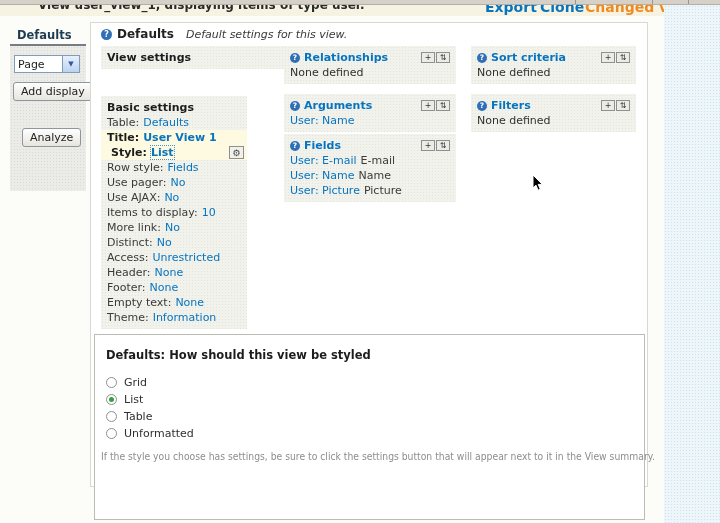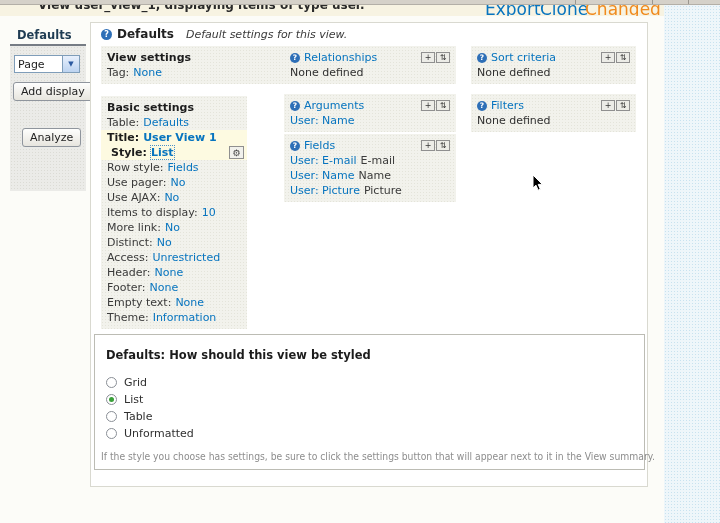--- a/index.html
+++ b/index.html
@@ -6,21 +6,21 @@
   .screen{position:relative;width:720px;height:523px;background:#fcfcf8;overflow:hidden;
           font-family:"DejaVu Sans",sans-serif;font-size:11px;color:#303030;}
 
   
   .chrome{position:absolute;left:0;top:0;width:720px;height:4px;background:#d5d1c9;border-bottom:1px solid #b3afa7;}
   .chrome .tick{position:absolute;top:0;width:1px;height:4px;background:#9a968e;}
 
   
   .band{position:absolute;left:0;top:5px;width:720px;height:11px;background:#f7f3e2;overflow:hidden;}
   .vtitle{position:absolute;left:38px;top:-7px;font-size:12px;font-weight:bold;color:#2a2a2a;white-space:nowrap;}
-  .toplink{position:absolute;top:-6px;font-size:17px;font-weight:normal;color:#0774bf;white-space:nowrap;cursor:pointer;}
+  .toplink{position:absolute;top:-6px;font-size:14px;font-weight:bold;color:#0774bf;white-space:nowrap;cursor:pointer;}
   .toplink.orange{color:#f08a1d;}
 
   
   .bluepanel{position:absolute;left:664px;top:5px;width:56px;height:518px;background:#eef6fa;
              background-image:radial-gradient(#c8e2ef 1px,transparent 1px);background-size:3px 3px;}
 
   
   .sidebar{position:absolute;left:10px;top:28px;width:76px;}
   .tab{height:14px;padding-left:7px;font-size:11.5px;font-weight:bold;color:#1f3c53;cursor:pointer;}
   .tabline{height:2px;background:#767c84;margin-top:2px;}
@@ -45,21 +45,21 @@
       text-align:center;line-height:11px;flex:none;cursor:pointer;}
   .head .t{margin-left:5px;font-size:12px;font-weight:bold;color:#222;}
   .head .d{margin-left:12px;font-style:italic;color:#3a3a3a;}
 
   
   .box{position:absolute;background:#f2f2ec;background-image:radial-gradient(#e4e4da 1px,transparent 1px);
        background-size:3px 3px;padding:4px 6px;line-height:15px;box-sizing:border-box;}
   .bh{font-weight:bold;color:#1c1c1c;}
   .bh-link{display:flex;align-items:center;}
   .bh-link .qi{width:10px;height:10px;line-height:10px;font-size:7.5px;}
-  .bh-link .bt{margin-left:4px;font-weight:normal;color:#0774bf;cursor:pointer;}
+  .bh-link .bt{margin-left:4px;font-weight:bold;color:#0774bf;cursor:pointer;}
   .minis{margin-left:auto;display:flex;}
   .mini{width:14px;height:11px;border:1px solid #8f8f8f;background:#ecece7;font-size:8px;line-height:10px;
         text-align:center;color:#333;box-sizing:border-box;cursor:pointer;}
   .mini + .mini{margin-left:1px;}
   .row{white-space:nowrap;}
   .lbl{color:#3a3a3a;margin-right:4px;}
   .link{color:#0774bf;cursor:pointer;}
   .plain{color:#3a3a3a;margin-left:4px;}
   .hl{background:#fdfae1;margin:0 -6px;padding:0 6px;}
   .hl .lbl{font-weight:bold;color:#1c1c1c;}
@@ -71,21 +71,21 @@
 
   #box-viewsettings{left:10px;top:23px;width:183px;}
   #box-basic{left:10px;top:73px;width:146px;}
   #box-rel{left:193px;top:23px;width:172px;}
   #box-args{left:193px;top:71px;width:172px;}
   #box-fields{left:193px;top:111px;width:172px;}
   #box-sort{left:380px;top:23px;width:165px;}
   #box-filters{left:380px;top:71px;width:165px;}
 
   
-  .stylebox{position:absolute;left:3px;top:311px;width:551px;height:136px;border:1px solid #bcbcb4;
+  .stylebox{position:absolute;left:3px;top:311px;width:551px;height:186px;border:1px solid #bcbcb4;
             background:#fff;box-sizing:border-box;}
   .sf-head{margin:13px 0 0 11px;font-size:11.5px;font-weight:bold;color:#1c1c1c;}
   .opts{margin:12px 0 0 11px;text-align:center;}
   .opt{display:flex;align-items:center;height:17px;}
   .radio{width:11px;height:11px;border-radius:50%;border:1px solid #8a8f96;background:#fff;position:relative;
          box-sizing:border-box;flex:none;cursor:pointer;}
   .radio.checked::after{content:"";position:absolute;left:2px;top:2px;width:5px;height:5px;border-radius:50%;background:#39a039;}
   .opt .ol{margin-left:7px;cursor:pointer;}
   .sf-help{margin:8px 0 0 6px;color:#8d8d8d;font-size:10.5px;white-space:nowrap;
            transform:scaleX(.88);transform-origin:0 50%;}
@@ -132,23 +132,20 @@
   <div class="container">
 
     <div class="head">
       <span class="qi">?</span>
       <span class="t">Defaults</span>
       <span class="d">Default settings for this view.</span>
     </div>
 
     <div class="box" id="box-viewsettings">
       <div class="bh">View settings</div>
-      <div class="row">
-        <span class="lbl">Tag:</span><span class="link">None</span>
-      </div>
     </div>
 
     <div class="box" id="box-basic">
       <div class="bh">Basic settings</div>
       <div class="row">
         <span class="lbl">Table:</span><span class="link">Defaults</span>
       </div>
       <div class="row hl">
         <span class="lbl">Title:</span><span class="link">User View 1</span>
       </div>

